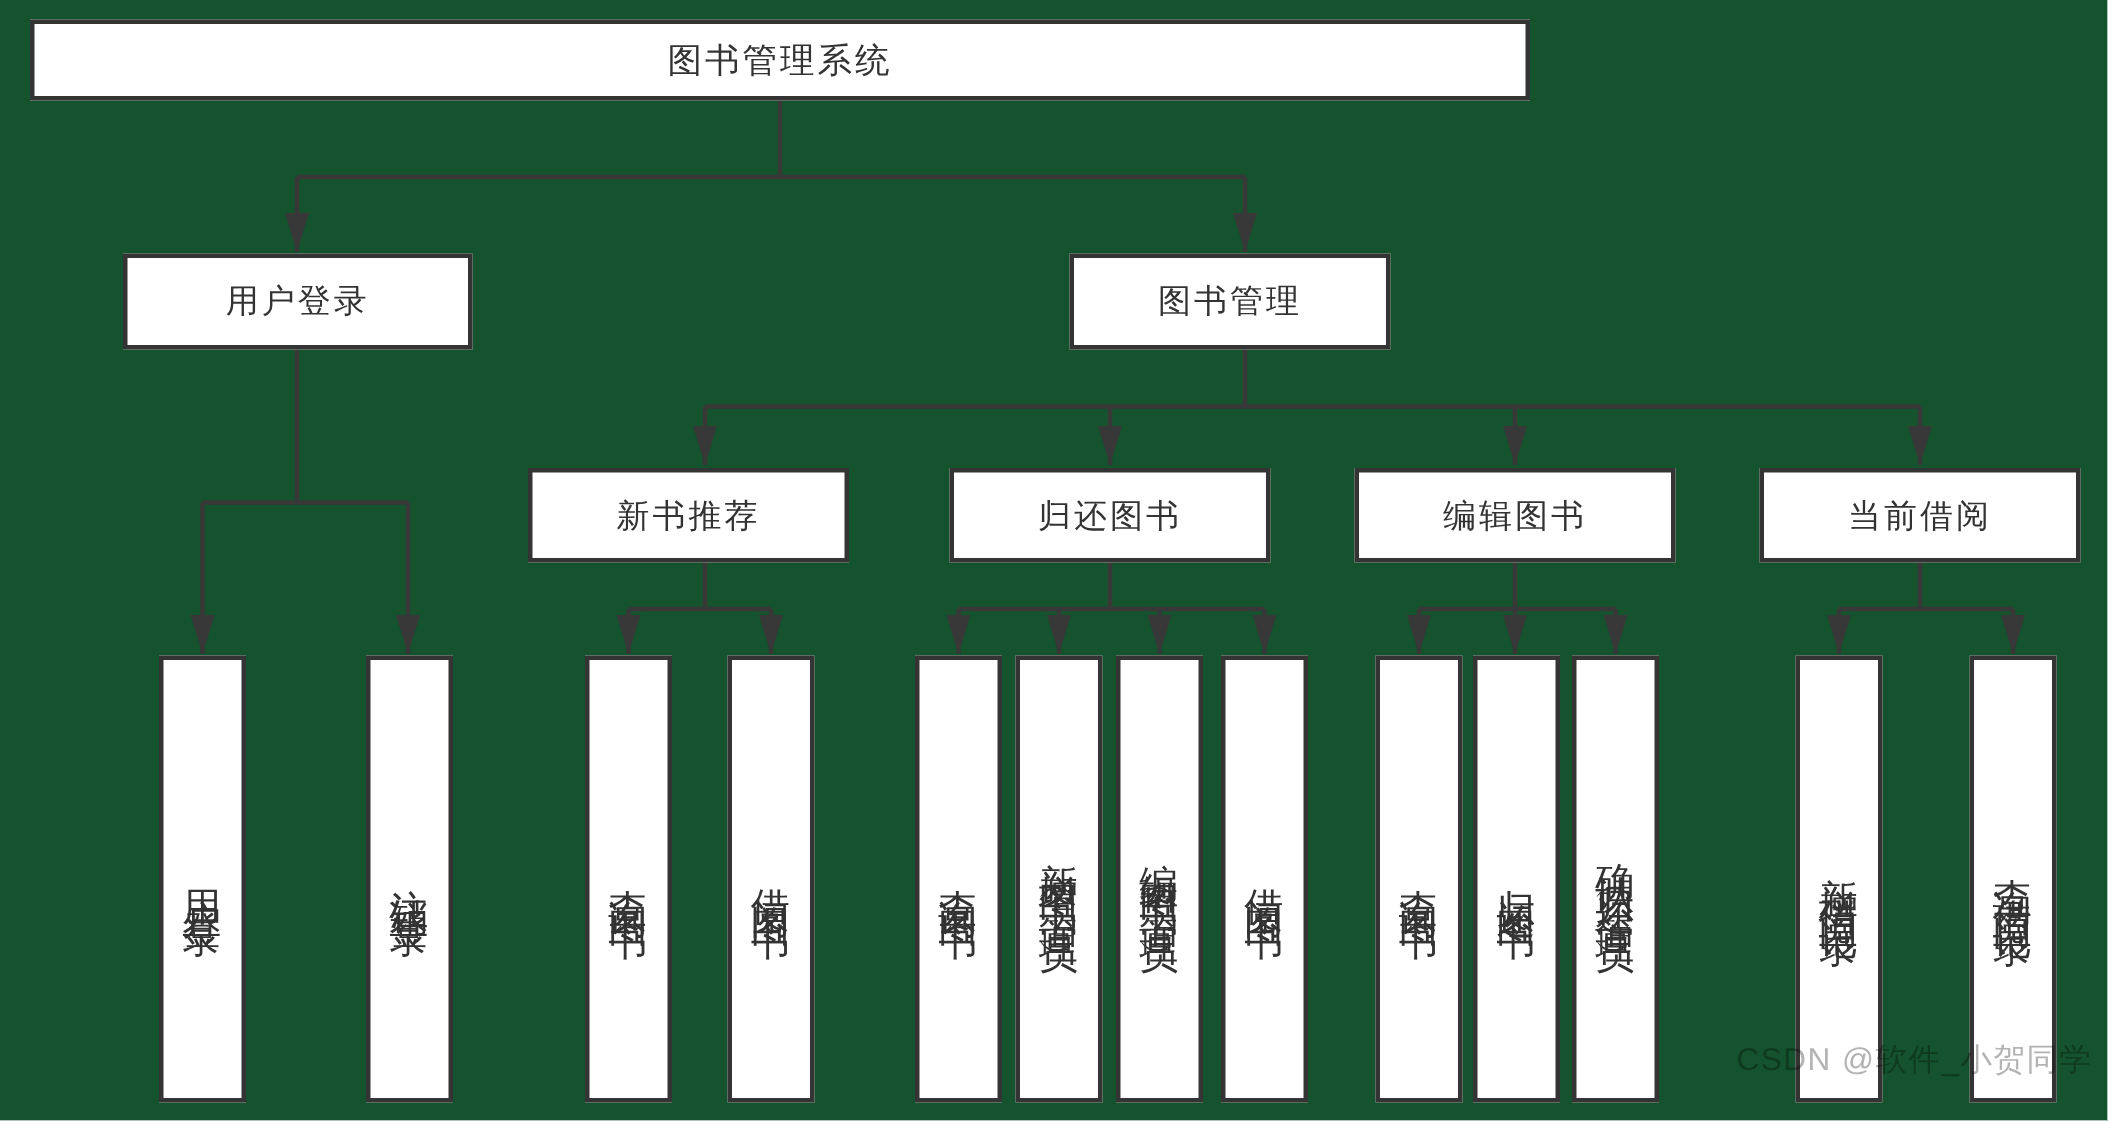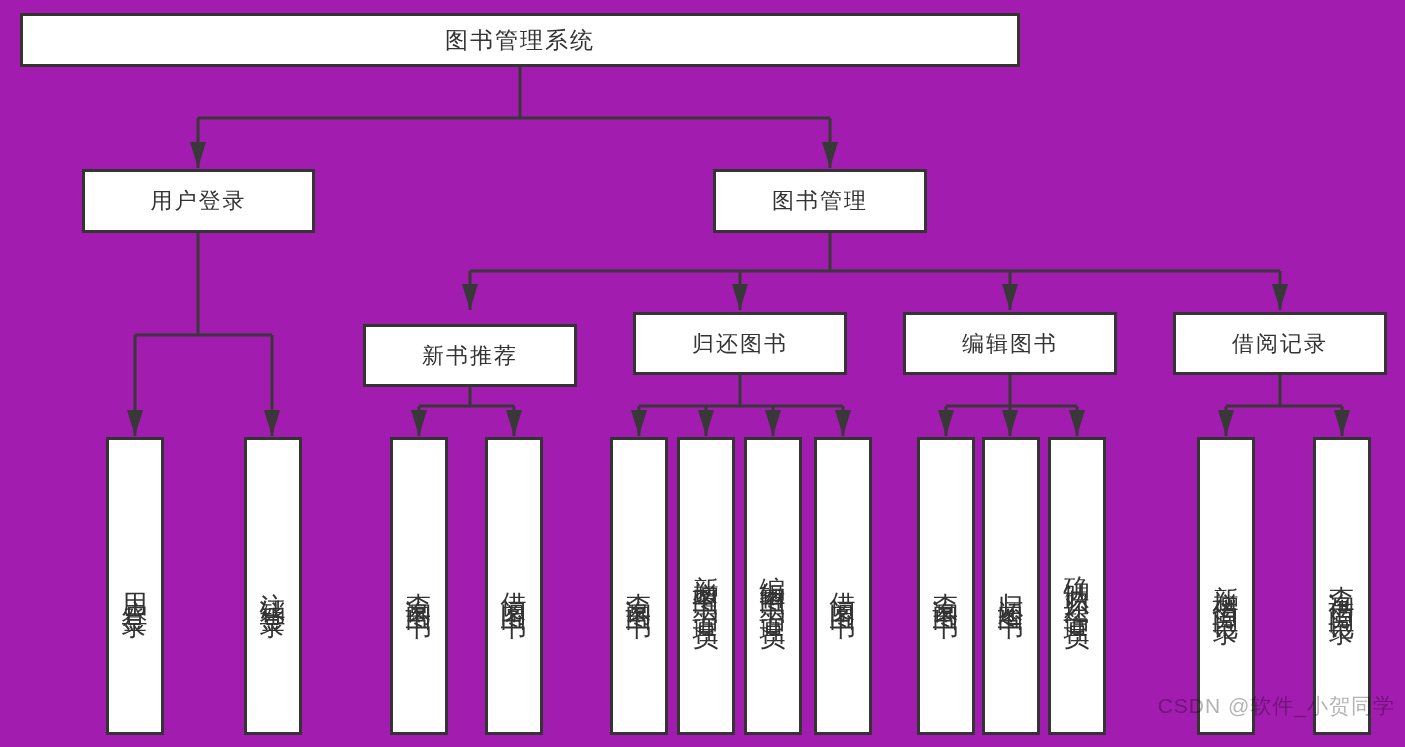--- a/index.html
+++ b/index.html
@@ -1,41 +1,41 @@
 <!DOCTYPE html>
 <html><head>
 <meta charset="utf-8">
 <style>
   html, body { margin: 0; padding: 0; background: #ffffff; }
   #canvas {
     position: relative;
     width: 1405px;
     height: 747px;
-    background: #a21caf;
+    background: #14532d;
     font-family: "Liberation Sans", "DejaVu Sans", sans-serif;
     overflow: hidden;
   }
   #wires { position: absolute; left: 0; top: 0; width: 1405px; height: 747px; }
   .node {
     position: absolute;
     box-sizing: border-box;
     background: #ffffff;
     border: 3px solid #343434;
     color: #333333;
     display: flex;
     align-items: center;
     justify-content: center;
     text-align: center;
   }
   .h-node { font-size: 22px; letter-spacing: 2px; }
   .root   { left: 20px;  top: 13px;  width: 1000px; height: 54px; font-size: 23px; }
   .l2-0   { left: 82px;  top: 169px; width: 233px;  height: 64px; }
   .l2-1   { left: 713px; top: 169px; width: 214px;  height: 64px; }
   .l3     { top: 312px; width: 214px; height: 63px; }
-  .l3-0   { left: 363px; margin-top: 12px; }
+  .l3-0   { left: 352px; }
   .l3-1   { left: 633px; }
   .l3-2   { left: 903px; }
   .l3-3   { left: 1173px; }
   .leaf {
     top: 437px; width: 58px; height: 298px;
     writing-mode: vertical-rl;
     text-orientation: mixed;
     font-size: 26px;
     letter-spacing: 7px;
     line-height: 1;
@@ -110,21 +110,21 @@
   </svg>
 
   <div class="node h-node root">图书管理系统</div>
 
   <div class="node h-node l2-0">用户登录</div>
   <div class="node h-node l2-1">图书管理</div>
 
   <div class="node h-node l3 l3-0">新书推荐</div>
   <div class="node h-node l3 l3-1">归还图书</div>
   <div class="node h-node l3 l3-2">编辑图书</div>
-  <div class="node h-node l3 l3-3">借阅记录</div>
+  <div class="node h-node l3 l3-3">当前借阅</div>
 
   <div class="node leaf leaf-0">用户登录</div>
   <div class="node leaf leaf-1">注销登录</div>
   <div class="node leaf leaf-2">查询图书</div>
   <div class="node leaf leaf-3">借阅图书</div>
   <div class="node leaf leaf-4">查询图书</div>
   <div class="node leaf leaf-5">新增图书（管理员）</div>
   <div class="node leaf leaf-6">编辑图书（管理员）</div>
   <div class="node leaf leaf-7">借阅图书</div>
   <div class="node leaf leaf-8">查询图书</div>

